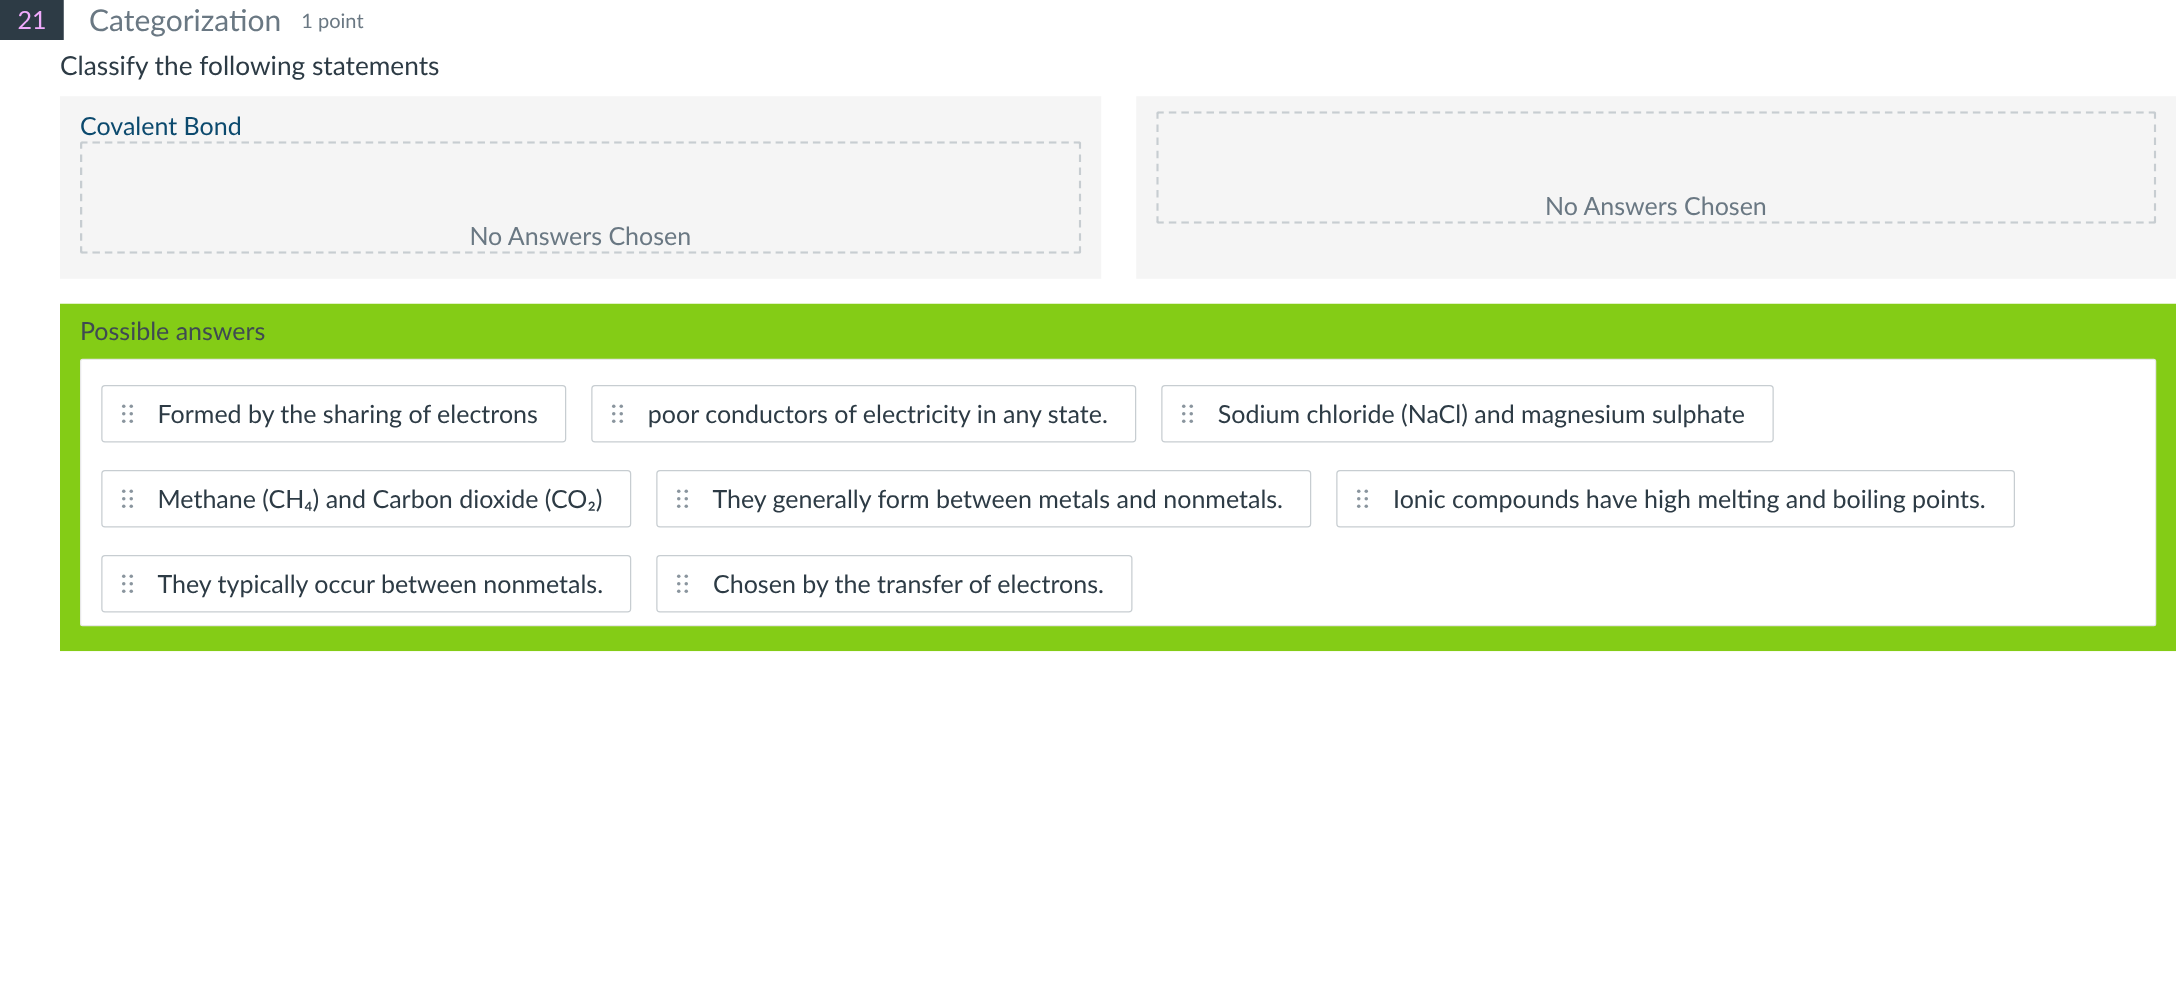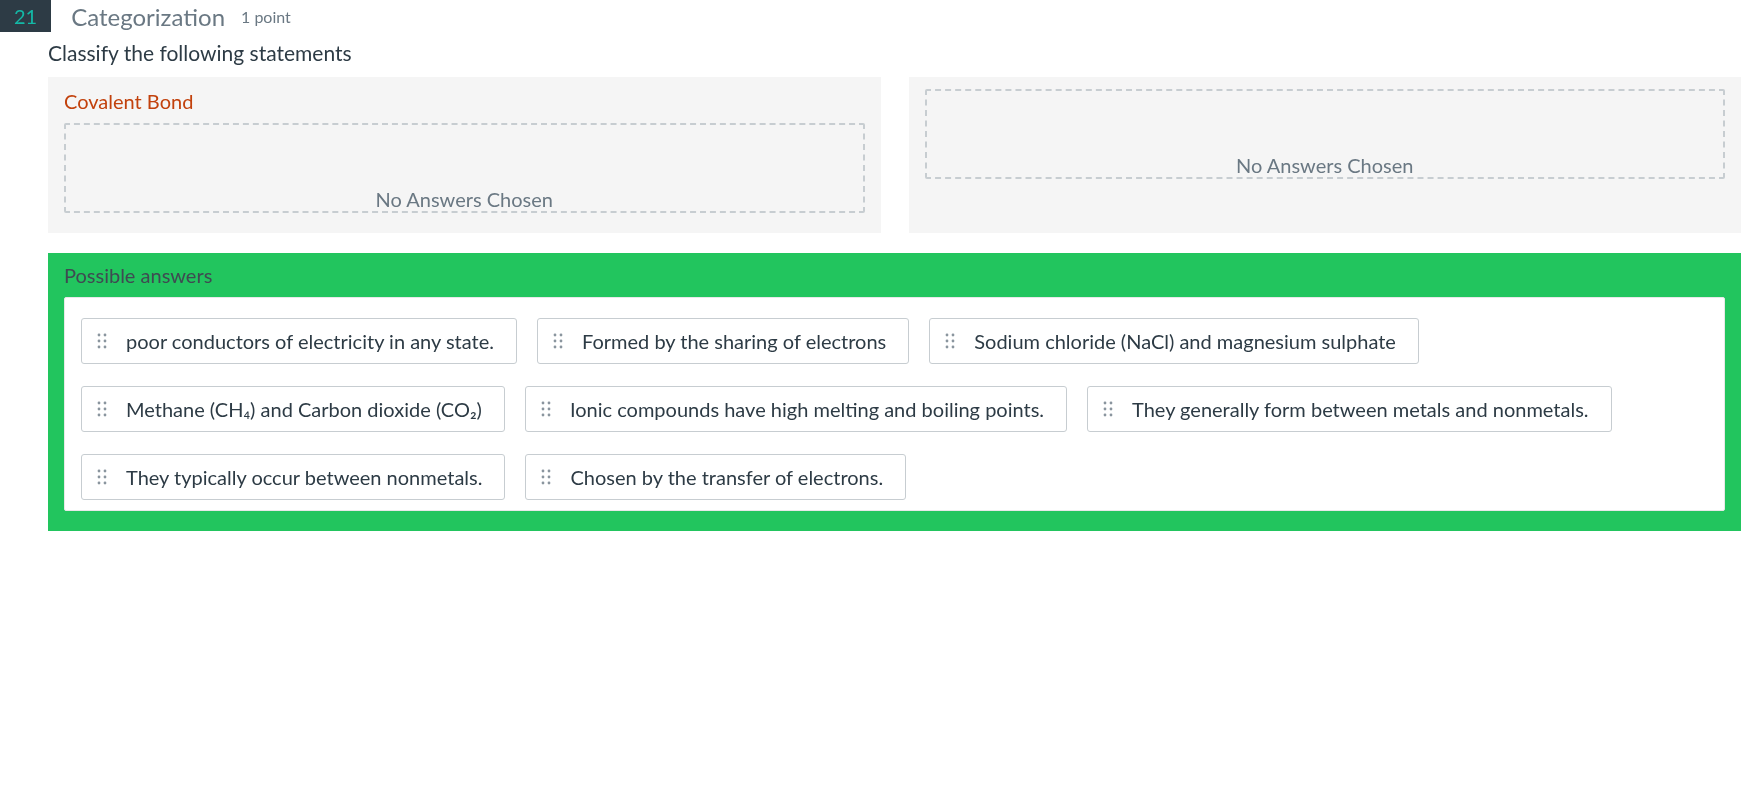--- a/index.html
+++ b/index.html
@@ -11,21 +11,21 @@
     background: #fff;
   }
   .header {
     display: flex;
     align-items: center;
     gap: 20px;
     padding: 0;
   }
   .qnum {
     background: #2d3b45;
-    color: #14b8a6;
+    color: #f0abfc;
     padding: 4px 14px;
     font-size: 20px;
     min-width: 48px;
     text-align: center;
   }
   .qtype {
     color: #6a7883;
     font-size: 24px;
   }
   .qpoints {
@@ -43,37 +43,36 @@
     gap: 28px;
     padding: 0 0 0 48px;
   }
   .category {
     flex: 1;
     background: #f5f5f5;
     padding: 12px 16px 20px 16px;
   }
   .cat-title {
     font-size: 20px;
-    color: #c2410c;
-    margin-bottom: 10px;
+    color: #0c4a6e;
   }
   .dropzone {
     border: 2px dashed #c7cdd1;
     border-radius: 2px;
     background: #f5f5f5;
     min-height: 90px;
     display: flex;
     align-items: flex-end;
     justify-content: center;
     color: #6a7883;
     font-size: 20px;
   }
   .possible {
     margin: 20px 0 0 48px;
-    background: #22c55e;
+    background: #84cc16;
     padding: 10px 16px 20px 16px;
   }
   .possible-title {
     font-size: 20px;
     color: #3f4a52;
     margin-bottom: 10px;
   }
   .answers {
     background: #fff;
     border: 1px solid #e8e8e8;
@@ -135,46 +134,46 @@
         <span class="grip">
           <svg width="12" height="18" viewBox="0 0 12 18" fill="currentColor">
             <circle cx="3" cy="3" r="1.4"></circle>
             <circle cx="9" cy="3" r="1.4"></circle>
             <circle cx="3" cy="9" r="1.4"></circle>
             <circle cx="9" cy="9" r="1.4"></circle>
             <circle cx="3" cy="15" r="1.4"></circle>
             <circle cx="9" cy="15" r="1.4"></circle>
           </svg>
         </span>
+        <span>Formed by the sharing of electrons</span>
+      </div>
+      <div class="answer">
+        <span class="grip">
+          <svg width="12" height="18" viewBox="0 0 12 18" fill="currentColor">
+            <circle cx="3" cy="3" r="1.4"></circle>
+            <circle cx="9" cy="3" r="1.4"></circle>
+            <circle cx="3" cy="9" r="1.4"></circle>
+            <circle cx="9" cy="9" r="1.4"></circle>
+            <circle cx="3" cy="15" r="1.4"></circle>
+            <circle cx="9" cy="15" r="1.4"></circle>
+          </svg>
+        </span>
         <span>poor conductors of electricity in any state.</span>
       </div>
       <div class="answer">
         <span class="grip">
           <svg width="12" height="18" viewBox="0 0 12 18" fill="currentColor">
             <circle cx="3" cy="3" r="1.4"></circle>
             <circle cx="9" cy="3" r="1.4"></circle>
             <circle cx="3" cy="9" r="1.4"></circle>
             <circle cx="9" cy="9" r="1.4"></circle>
             <circle cx="3" cy="15" r="1.4"></circle>
             <circle cx="9" cy="15" r="1.4"></circle>
           </svg>
         </span>
-        <span>Formed by the sharing of electrons</span>
-      </div>
-      <div class="answer">
-        <span class="grip">
-          <svg width="12" height="18" viewBox="0 0 12 18" fill="currentColor">
-            <circle cx="3" cy="3" r="1.4"></circle>
-            <circle cx="9" cy="3" r="1.4"></circle>
-            <circle cx="3" cy="9" r="1.4"></circle>
-            <circle cx="9" cy="9" r="1.4"></circle>
-            <circle cx="3" cy="15" r="1.4"></circle>
-            <circle cx="9" cy="15" r="1.4"></circle>
-          </svg>
-        </span>
         <span>Sodium chloride (NaCl) and magnesium sulphate</span>
       </div>
       <div class="answer">
         <span class="grip">
           <svg width="12" height="18" viewBox="0 0 12 18" fill="currentColor">
             <circle cx="3" cy="3" r="1.4"></circle>
             <circle cx="9" cy="3" r="1.4"></circle>
             <circle cx="3" cy="9" r="1.4"></circle>
             <circle cx="9" cy="9" r="1.4"></circle>
             <circle cx="3" cy="15" r="1.4"></circle>
@@ -187,34 +186,34 @@
         <span class="grip">
           <svg width="12" height="18" viewBox="0 0 12 18" fill="currentColor">
             <circle cx="3" cy="3" r="1.4"></circle>
             <circle cx="9" cy="3" r="1.4"></circle>
             <circle cx="3" cy="9" r="1.4"></circle>
             <circle cx="9" cy="9" r="1.4"></circle>
             <circle cx="3" cy="15" r="1.4"></circle>
             <circle cx="9" cy="15" r="1.4"></circle>
           </svg>
         </span>
+        <span>They generally form between metals and nonmetals.</span>
+      </div>
+      <div class="answer">
+        <span class="grip">
+          <svg width="12" height="18" viewBox="0 0 12 18" fill="currentColor">
+            <circle cx="3" cy="3" r="1.4"></circle>
+            <circle cx="9" cy="3" r="1.4"></circle>
+            <circle cx="3" cy="9" r="1.4"></circle>
+            <circle cx="9" cy="9" r="1.4"></circle>
+            <circle cx="3" cy="15" r="1.4"></circle>
+            <circle cx="9" cy="15" r="1.4"></circle>
+          </svg>
+        </span>
         <span>Ionic compounds have high melting and boiling points.</span>
-      </div>
-      <div class="answer">
-        <span class="grip">
-          <svg width="12" height="18" viewBox="0 0 12 18" fill="currentColor">
-            <circle cx="3" cy="3" r="1.4"></circle>
-            <circle cx="9" cy="3" r="1.4"></circle>
-            <circle cx="3" cy="9" r="1.4"></circle>
-            <circle cx="9" cy="9" r="1.4"></circle>
-            <circle cx="3" cy="15" r="1.4"></circle>
-            <circle cx="9" cy="15" r="1.4"></circle>
-          </svg>
-        </span>
-        <span>They generally form between metals and nonmetals.</span>
       </div>
       <div class="answer">
         <span class="grip">
           <svg width="12" height="18" viewBox="0 0 12 18" fill="currentColor">
             <circle cx="3" cy="3" r="1.4"></circle>
             <circle cx="9" cy="3" r="1.4"></circle>
             <circle cx="3" cy="9" r="1.4"></circle>
             <circle cx="9" cy="9" r="1.4"></circle>
             <circle cx="3" cy="15" r="1.4"></circle>
             <circle cx="9" cy="15" r="1.4"></circle>

